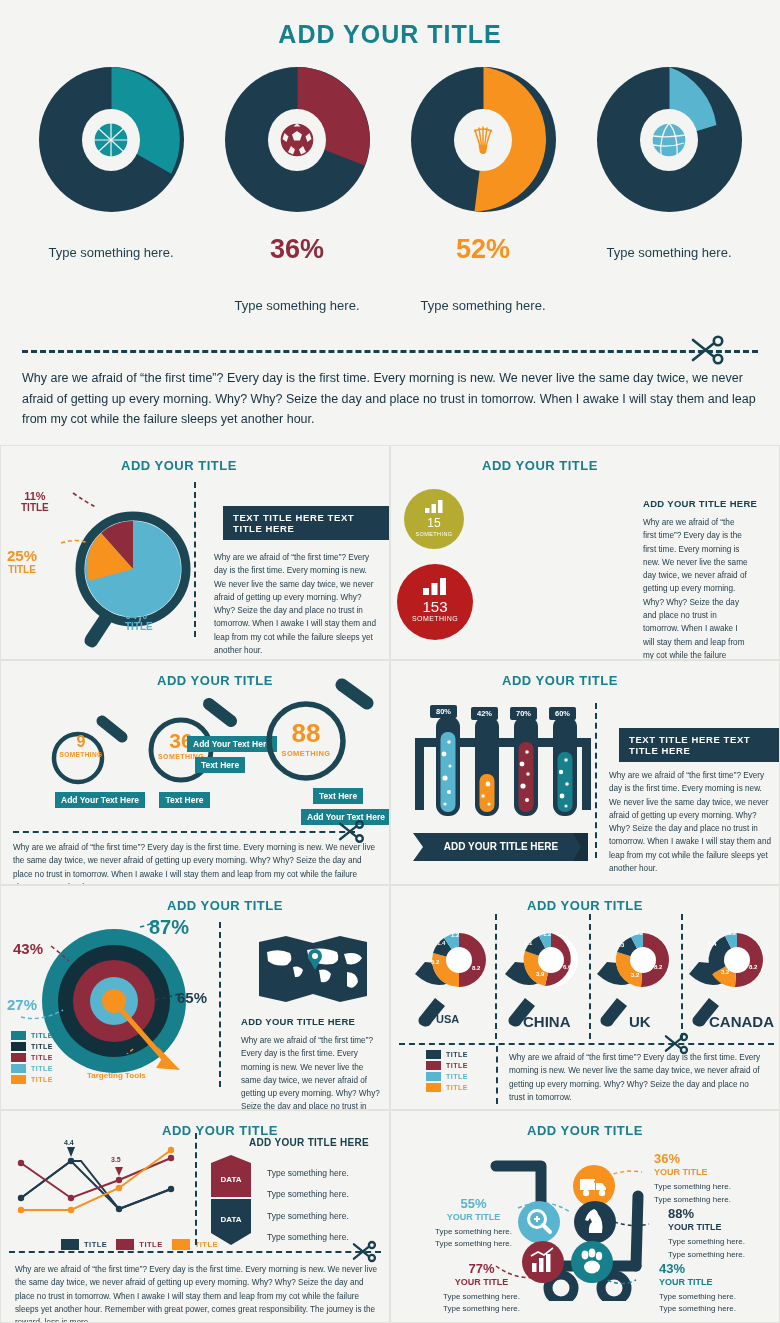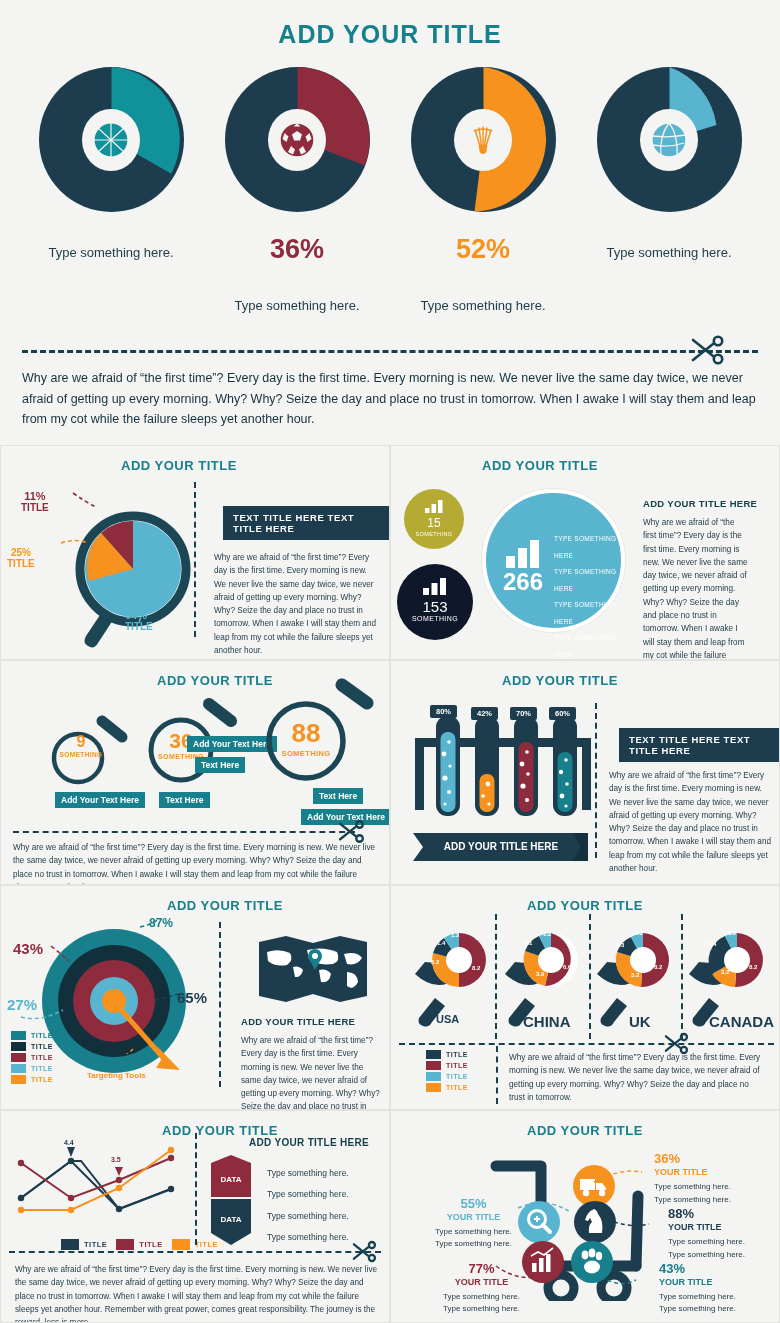--- a/index.html
+++ b/index.html
@@ -199,21 +199,21 @@
         <circle cx="77" cy="75" r="48" fill="#58b4cf"></circle>
         <path d="M77 75 L77 27 A48 48 0 0 0 45 39 Z" fill="#8e2b3c"></path>
         <path d="M77 75 L45 39 A48 48 0 0 0 33 87 Z" fill="#f7921e"></path>
       </svg>
 
       <div class="abs" style="left:20px;top:44px;text-align:center;color:#8e2b3c;font-weight:bold">
         <div style="font-size:11px">11%</div>
         <div style="font-size:10px">TITLE</div>
       </div>
       <div class="abs" style="left:6px;top:101px;text-align:center;color:#f7921e;font-weight:bold">
-        <div style="font-size:10px">25%</div>
+        <div style="font-size:15px">25%</div>
         <div style="font-size:10px">TITLE</div>
       </div>
       <div class="abs" style="left:124px;top:163px;text-align:left;color:#58b4cf;font-weight:bold">
         <div style="font-size:11px">64%</div>
         <div style="font-size:10px">TITLE</div>
       </div>
 
       <svg class="abs" style="left:50px;top:35px" width="130" height="170">
         <path d="M22 12 Q36 22 45 26" stroke="#8e2b3c" stroke-width="1.6" fill="none" stroke-dasharray="4 3"></path>
         <path d="M10 62 Q26 57 36 62" stroke="#f7921e" stroke-width="1.6" fill="none" stroke-dasharray="4 3"></path>
@@ -234,44 +234,30 @@
       <div class="abs" style="left:13px;top:43px;width:60px;height:60px;border-radius:50%;background:#b5ab32;color:#fff;text-align:center">
         <svg width="20" height="14" viewBox="0 0 20 14" style="margin-top:10px">
           <rect x="1" y="9" width="4.5" height="5" fill="#fff"></rect>
             <rect x="7.5" y="5" width="4.5" height="9" fill="#fff"></rect>
             <rect x="14" y="1" width="4.5" height="13" fill="#fff"></rect>
         </svg>
         <div style="font-size:12px;line-height:1">15</div>
         <div style="font-size:5.5px;letter-spacing:.4px;margin-top:2px">SOMETHING</div>
       </div>
 
-      <div class="abs" style="left:6px;top:118px;width:76px;height:76px;border-radius:50%;background:#0f172a;color:#fff;text-align:center">
+      <div class="abs" style="left:6px;top:118px;width:76px;height:76px;border-radius:50%;background:#b91c1c;color:#fff;text-align:center">
         <svg width="26" height="18" viewBox="0 0 26 18" style="margin-top:13px">
           <rect x="1" y="11" width="6" height="7" fill="#fff"></rect>
             <rect x="9.5" y="6" width="6" height="12" fill="#fff"></rect>
             <rect x="18" y="1" width="6" height="17" fill="#fff"></rect>
         </svg>
         <div style="font-size:15px;line-height:1">153</div>
         <div style="font-size:7px;letter-spacing:.4px;margin-top:1px">SOMETHING</div>
       </div>
 
-      <div class="abs" style="left:91px;top:43px;width:143px;height:143px;border-radius:50%;background:#58b4cf;border:4px solid #fff;box-shadow:0 0 0 1px #e7e7e4">
-        <svg class="abs" style="left:20px;top:47px" width="36" height="28" viewBox="0 0 36 28">
-          <rect x="0" y="16" width="9" height="12" fill="#fff"></rect>
-            <rect x="12" y="8" width="9" height="20" fill="#fff"></rect>
-            <rect x="24" y="0" width="9" height="28" fill="#fff"></rect>
-        </svg>
-        <div class="abs" style="left:17px;top:75px;color:#fff;font-size:24px;font-weight:bold">266</div>
-        <div class="abs" style="left:68px;top:38px;color:#fff;font-size:6.5px;line-height:2.55;letter-spacing:.3px">
-          <div>TYPE SOMETHING HERE</div>
-          <div>TYPE SOMETHING HERE</div>
-          <div>TYPE SOMETHING HERE</div>
-          <div>TYPE SOMETHING HERE</div>
-        </div>
-      </div>
 
       <div class="abs sub-h" style="left:252px;top:52px">ADD YOUR TITLE HERE</div>
       <p class="abs body-txt" style="left:252px;top:70px;width:105px">Why are we afraid of “the first time”? Every day is the first time. Every morning is new. We never live the same day twice, we never afraid of getting up every morning. Why? Why? Seize the day and place no trust in tomorrow. When I awake I will stay them and leap from my cot while the failure sleeps yet another hour.</p>
     </div>
   </div>
 
   <div class="row">
 
     <div class="panel p-left r2">
       <div class="ptitle sec-title" style="padding-left:40px">ADD YOUR TITLE</div>
@@ -396,21 +382,21 @@
       <svg class="abs" style="left:38px;top:32px" width="175" height="175" viewBox="0 0 175 175">
         <circle cx="75" cy="83" r="72" fill="#17808c"></circle>
         <circle cx="75" cy="83" r="56" fill="#12303c"></circle>
         <circle cx="75" cy="83" r="41" fill="#8e2b3c"></circle>
         <circle cx="75" cy="83" r="24" fill="#58b4cf"></circle>
         <circle cx="75" cy="83" r="12" fill="#f7921e"></circle>
         <path d="M78 87 L126 142" stroke="#f7921e" stroke-width="5"></path>
         <path d="M118 128 L141 152 L117 150 L124 139 Z" fill="#f7921e"></path>
       </svg>
 
-      <div class="abs" style="color:#17808c;font-weight:bold;font-size:12px;left:148px;top:30px">87%</div>
+      <div class="abs" style="color:#17808c;font-weight:bold;font-size:20px;left:148px;top:30px">87%</div>
       <div class="abs" style="color:#8e2b3c;font-weight:bold;font-size:15px;left:12px;top:54px">43%</div>
       <div class="abs" style="color:#58b4cf;font-weight:bold;font-size:15px;left:6px;top:110px">27%</div>
       <div class="abs" style="color:#1d3c4e;font-weight:bold;font-size:15px;left:176px;top:103px">65%</div>
 
       <svg class="abs" style="left:6px;top:28px" width="200" height="140">
         <path d="M133 13 Q146 10 152 5" stroke="#17808c" stroke-width="1.5" fill="none" stroke-dasharray="4 3"></path>
         <path d="M44 32 Q54 40 62 47" stroke="#8e2b3c" stroke-width="1.5" fill="none" stroke-dasharray="4 3"></path>
         <path d="M14 103 Q34 108 56 96" stroke="#58b4cf" stroke-width="1.5" fill="none" stroke-dasharray="4 3"></path>
         <path d="M148 86 Q158 84 172 80" stroke="#1d3c4e" stroke-width="1.5" fill="none" stroke-dasharray="4 3"></path>
         <path d="M88 160 Q112 148 126 135" stroke="#f7921e" stroke-width="1.5" fill="none" stroke-dasharray="4 3"></path>

